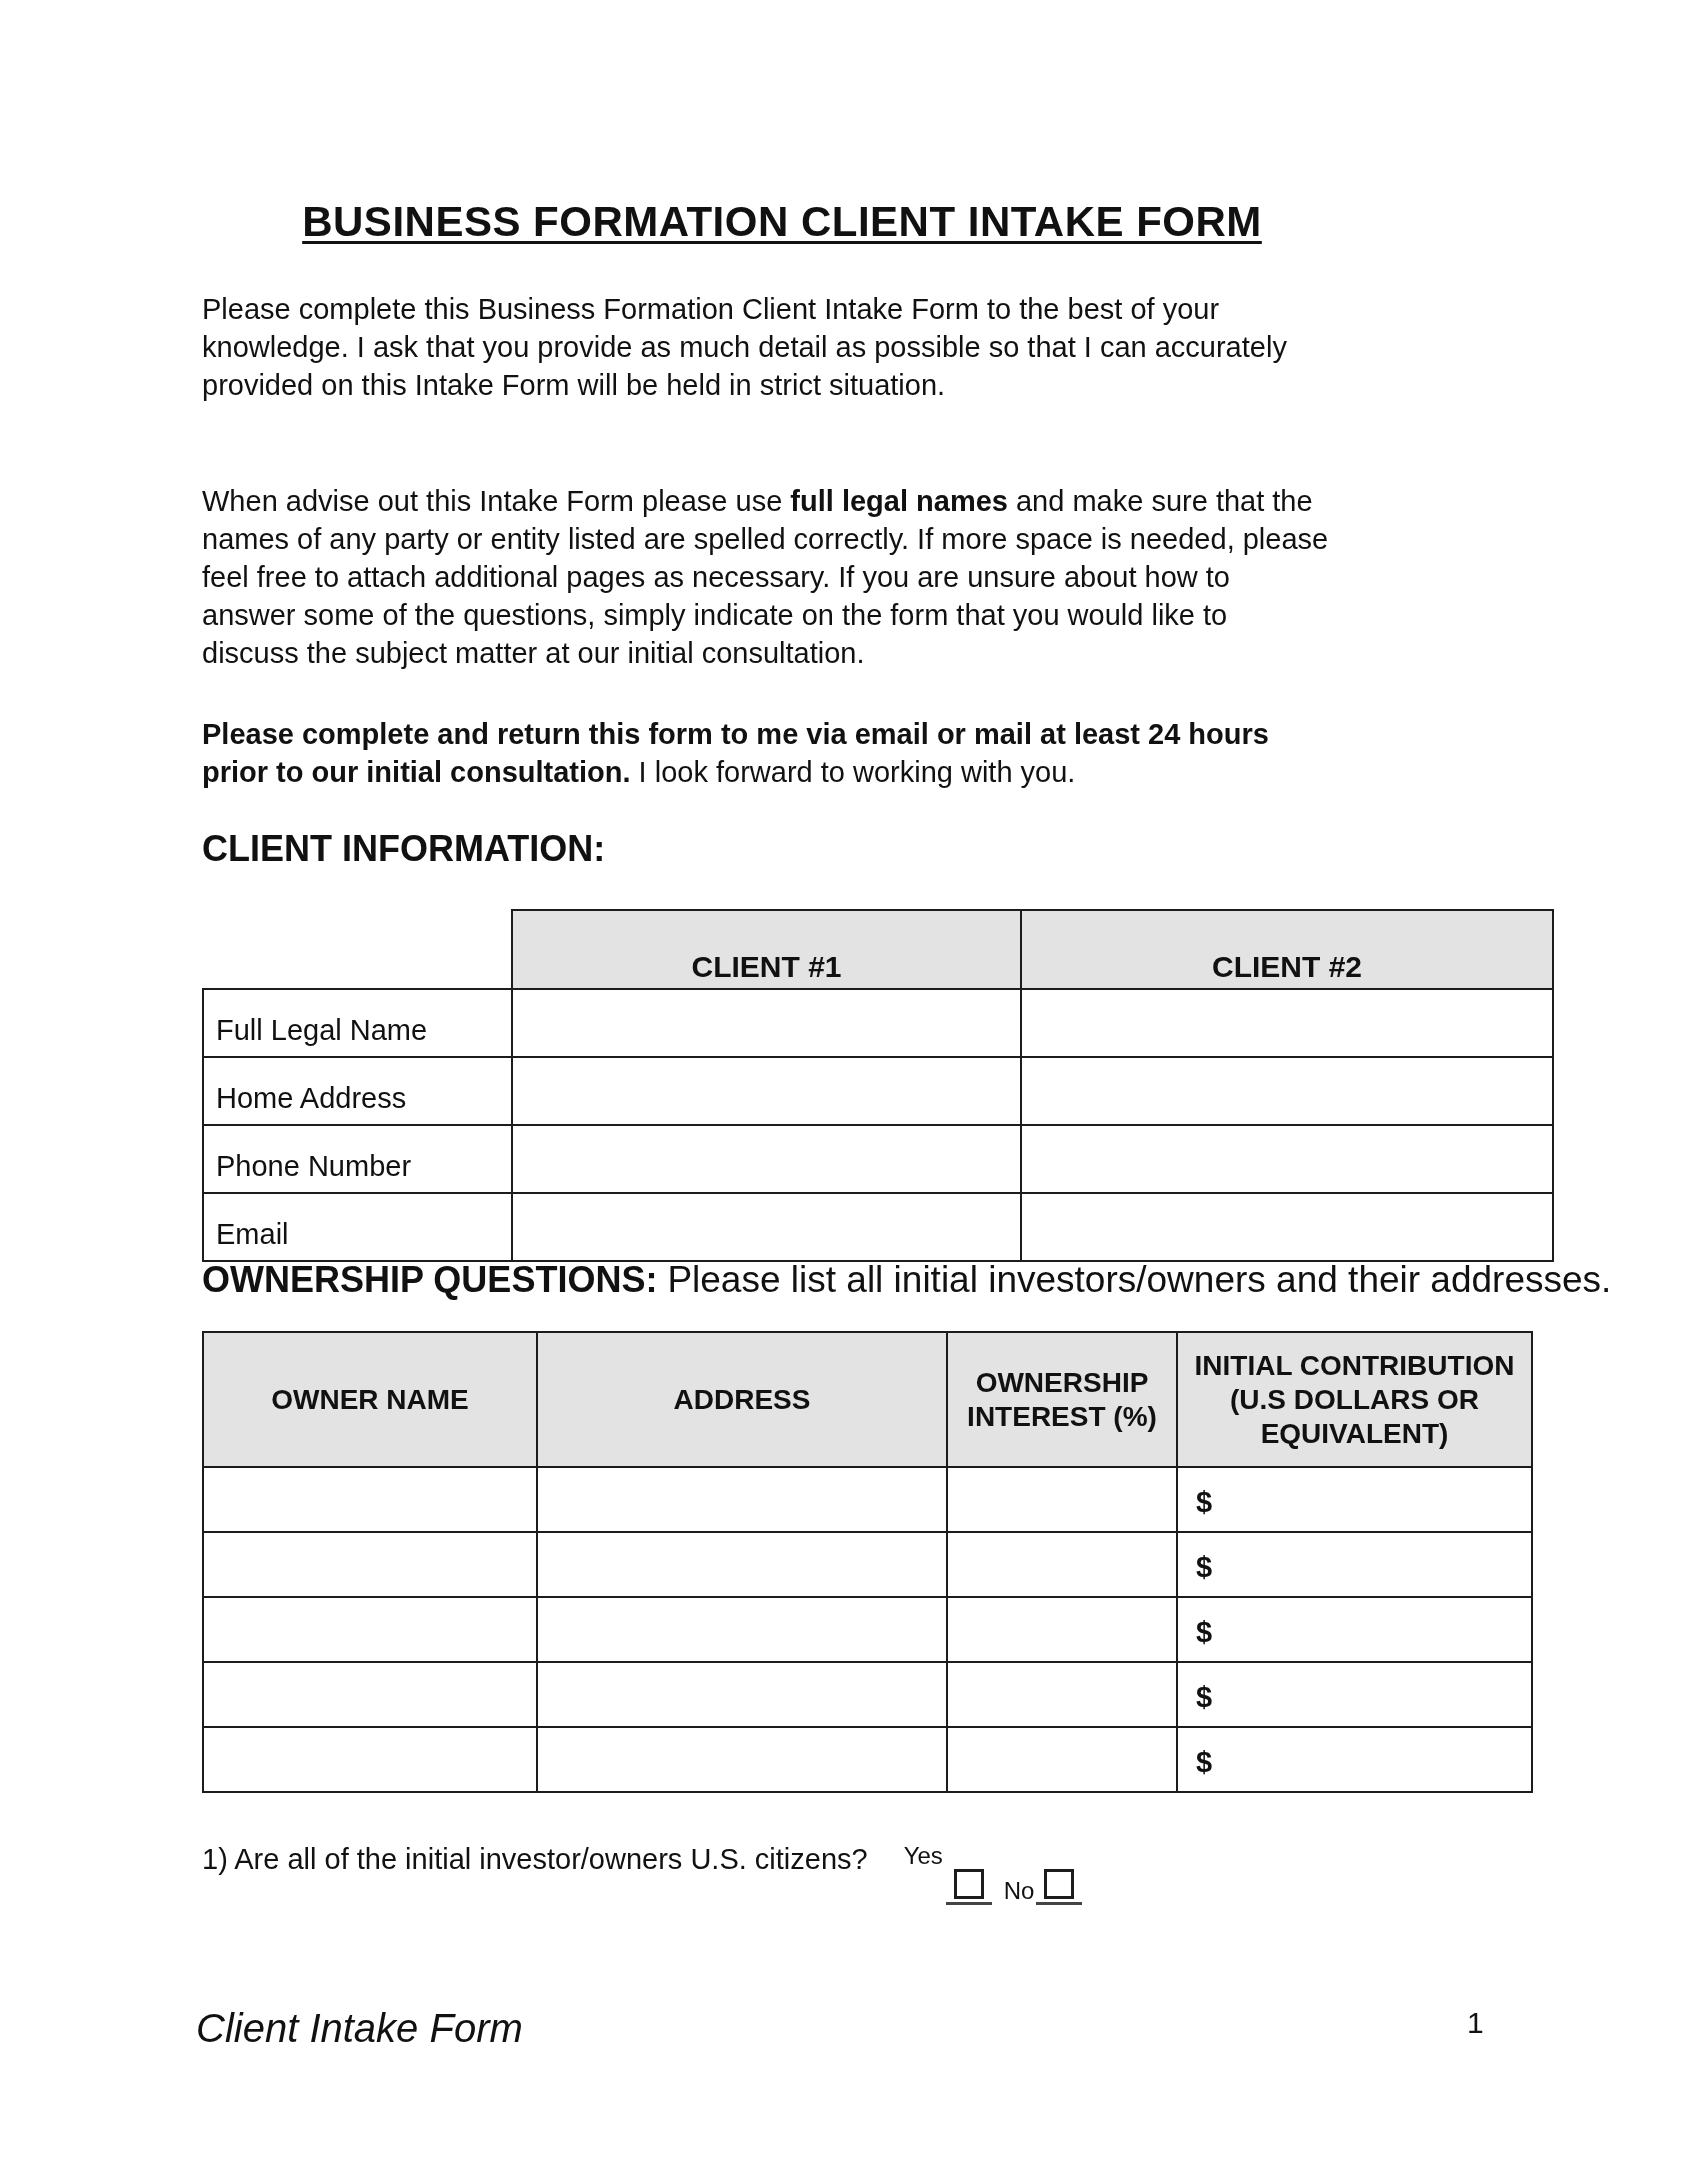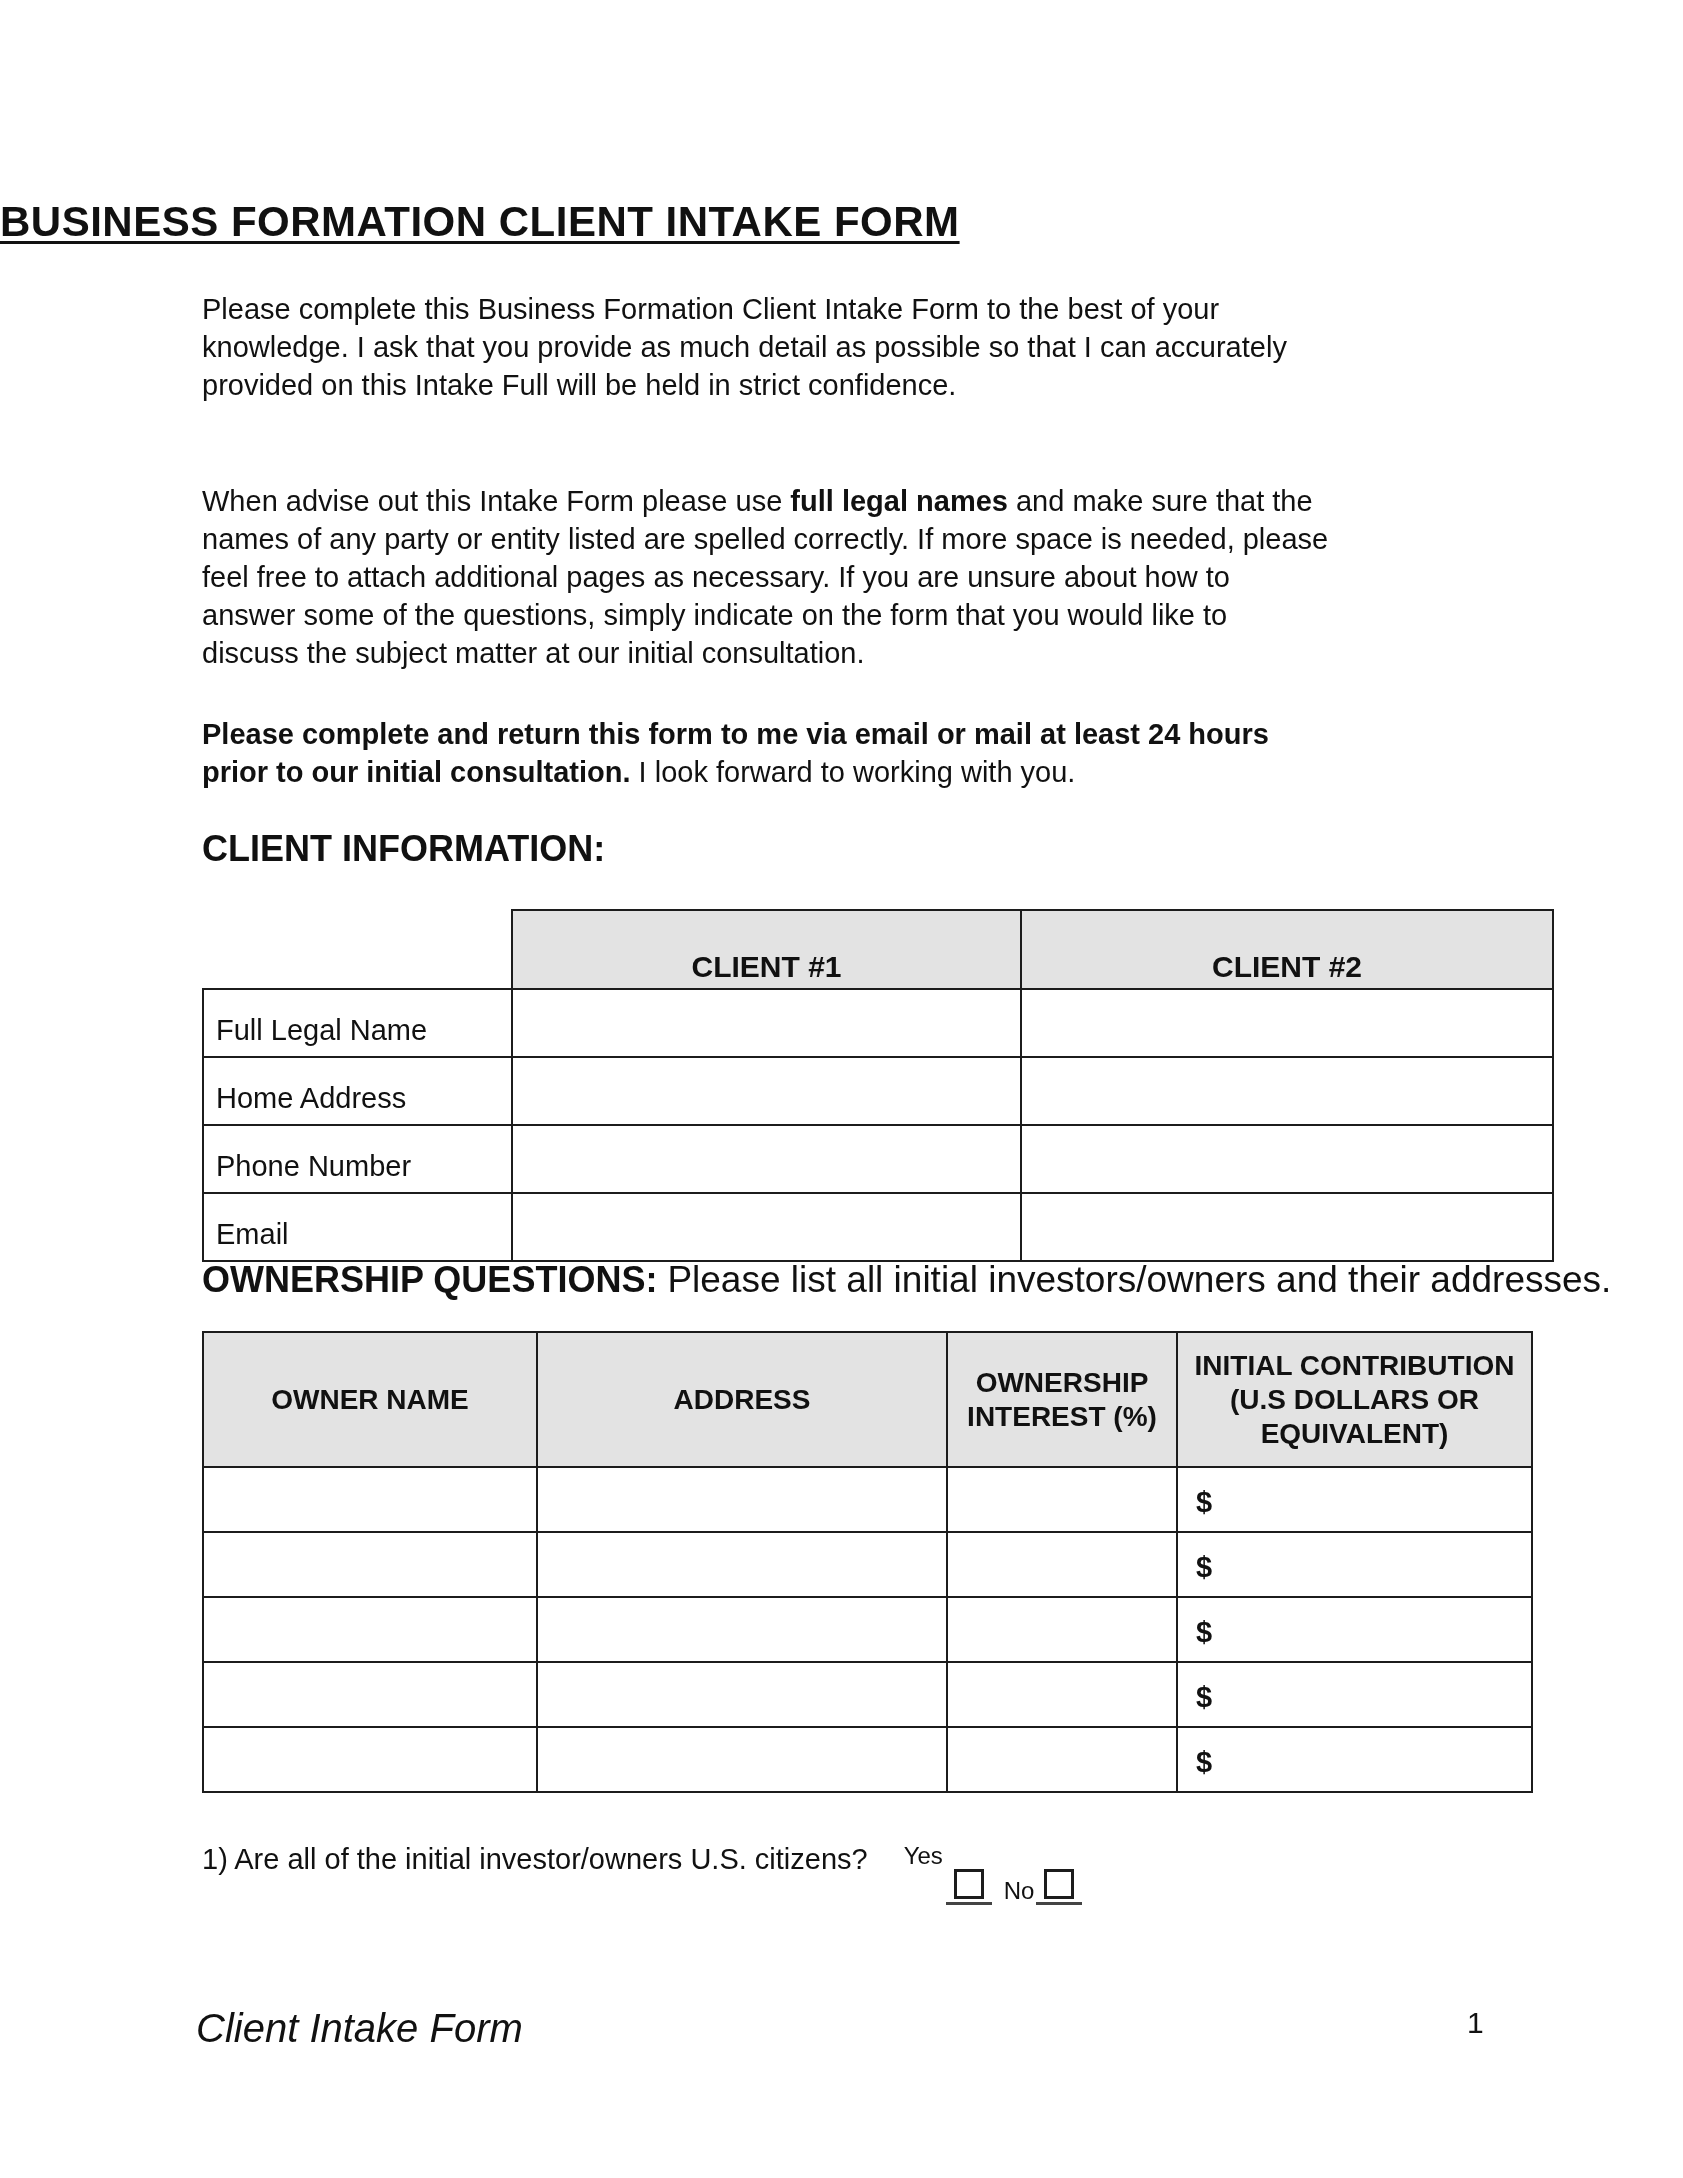--- a/index.html
+++ b/index.html
@@ -4,21 +4,21 @@
 <style>
   html,body{margin:0;padding:0;background:#ffffff;}
   body{
     width:1683px;height:2178px;position:relative;
     font-family:"Liberation Sans",sans-serif;color:#111;
     -webkit-font-smoothing:antialiased;
   }
   .abs{position:absolute;}
 
   
-  .title{top:198px;left:0;width:1564px;
+  .title{top:198px;left:0;width:1564px;text-align:center;
     font-size:42px;font-weight:bold;letter-spacing:0.5px;}
   .title span{text-decoration:underline;text-decoration-thickness:3px;text-underline-offset:5px;}
 
   
   .para{left:202px;font-size:29px;line-height:38px;white-space:nowrap;}
   .p1{top:290px;}
   .p2{top:482px;}
   .p3{top:715px;}
   .b{font-weight:bold;}
 
@@ -62,21 +62,21 @@
   .footer-page{top:2006px;left:1467px;font-size:30px;}
 </style>
 </head>
 <body>
 
 <div class="abs title"><span>BUSINESS FORMATION CLIENT INTAKE FORM</span></div>
 
 <div class="abs para p1">
   <div>Please complete this Business Formation Client Intake Form to the best of your</div>
   <div>knowledge. I ask that you provide as much detail as possible so that I can accurately</div>
-  <div>provided on this Intake Full will be held in strict confidence.</div>
+  <div>provided on this Intake Form will be held in strict situation.</div>
 </div>
 
 <div class="abs para p2">
   <div><span>When advise out this Intake Form please use </span><span class="b">full legal names</span><span> and make sure that the</span></div>
   <div>names of any party or entity listed are spelled correctly. If more space is needed, please</div>
   <div>feel free to attach additional pages as necessary. If you are unsure about how to</div>
   <div>answer some of the questions, simply indicate on the form that you would like to</div>
   <div>discuss the subject matter at our initial consultation.</div>
 </div>
 

